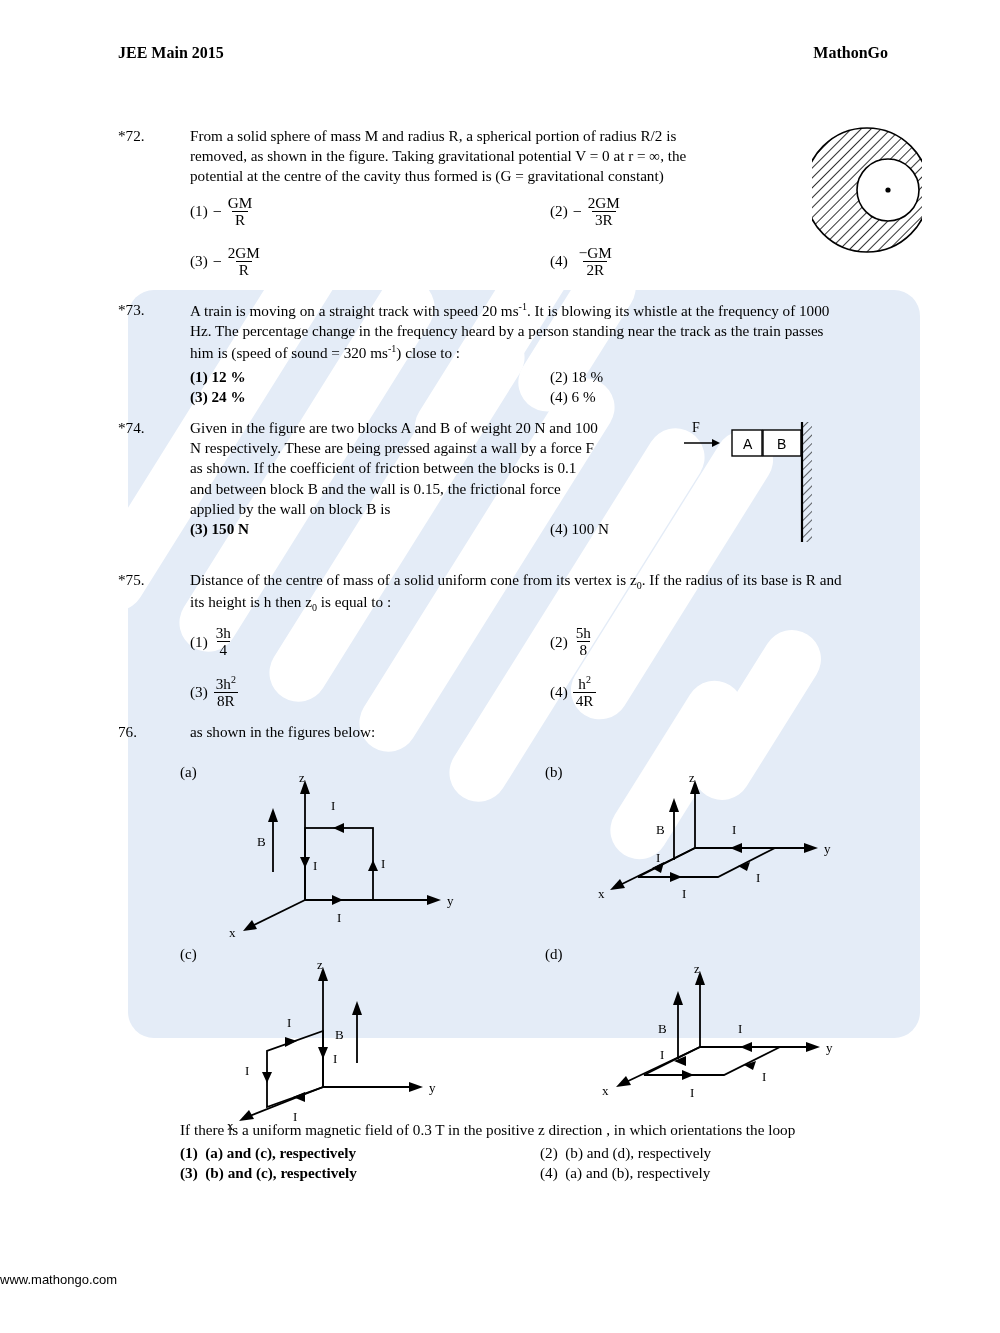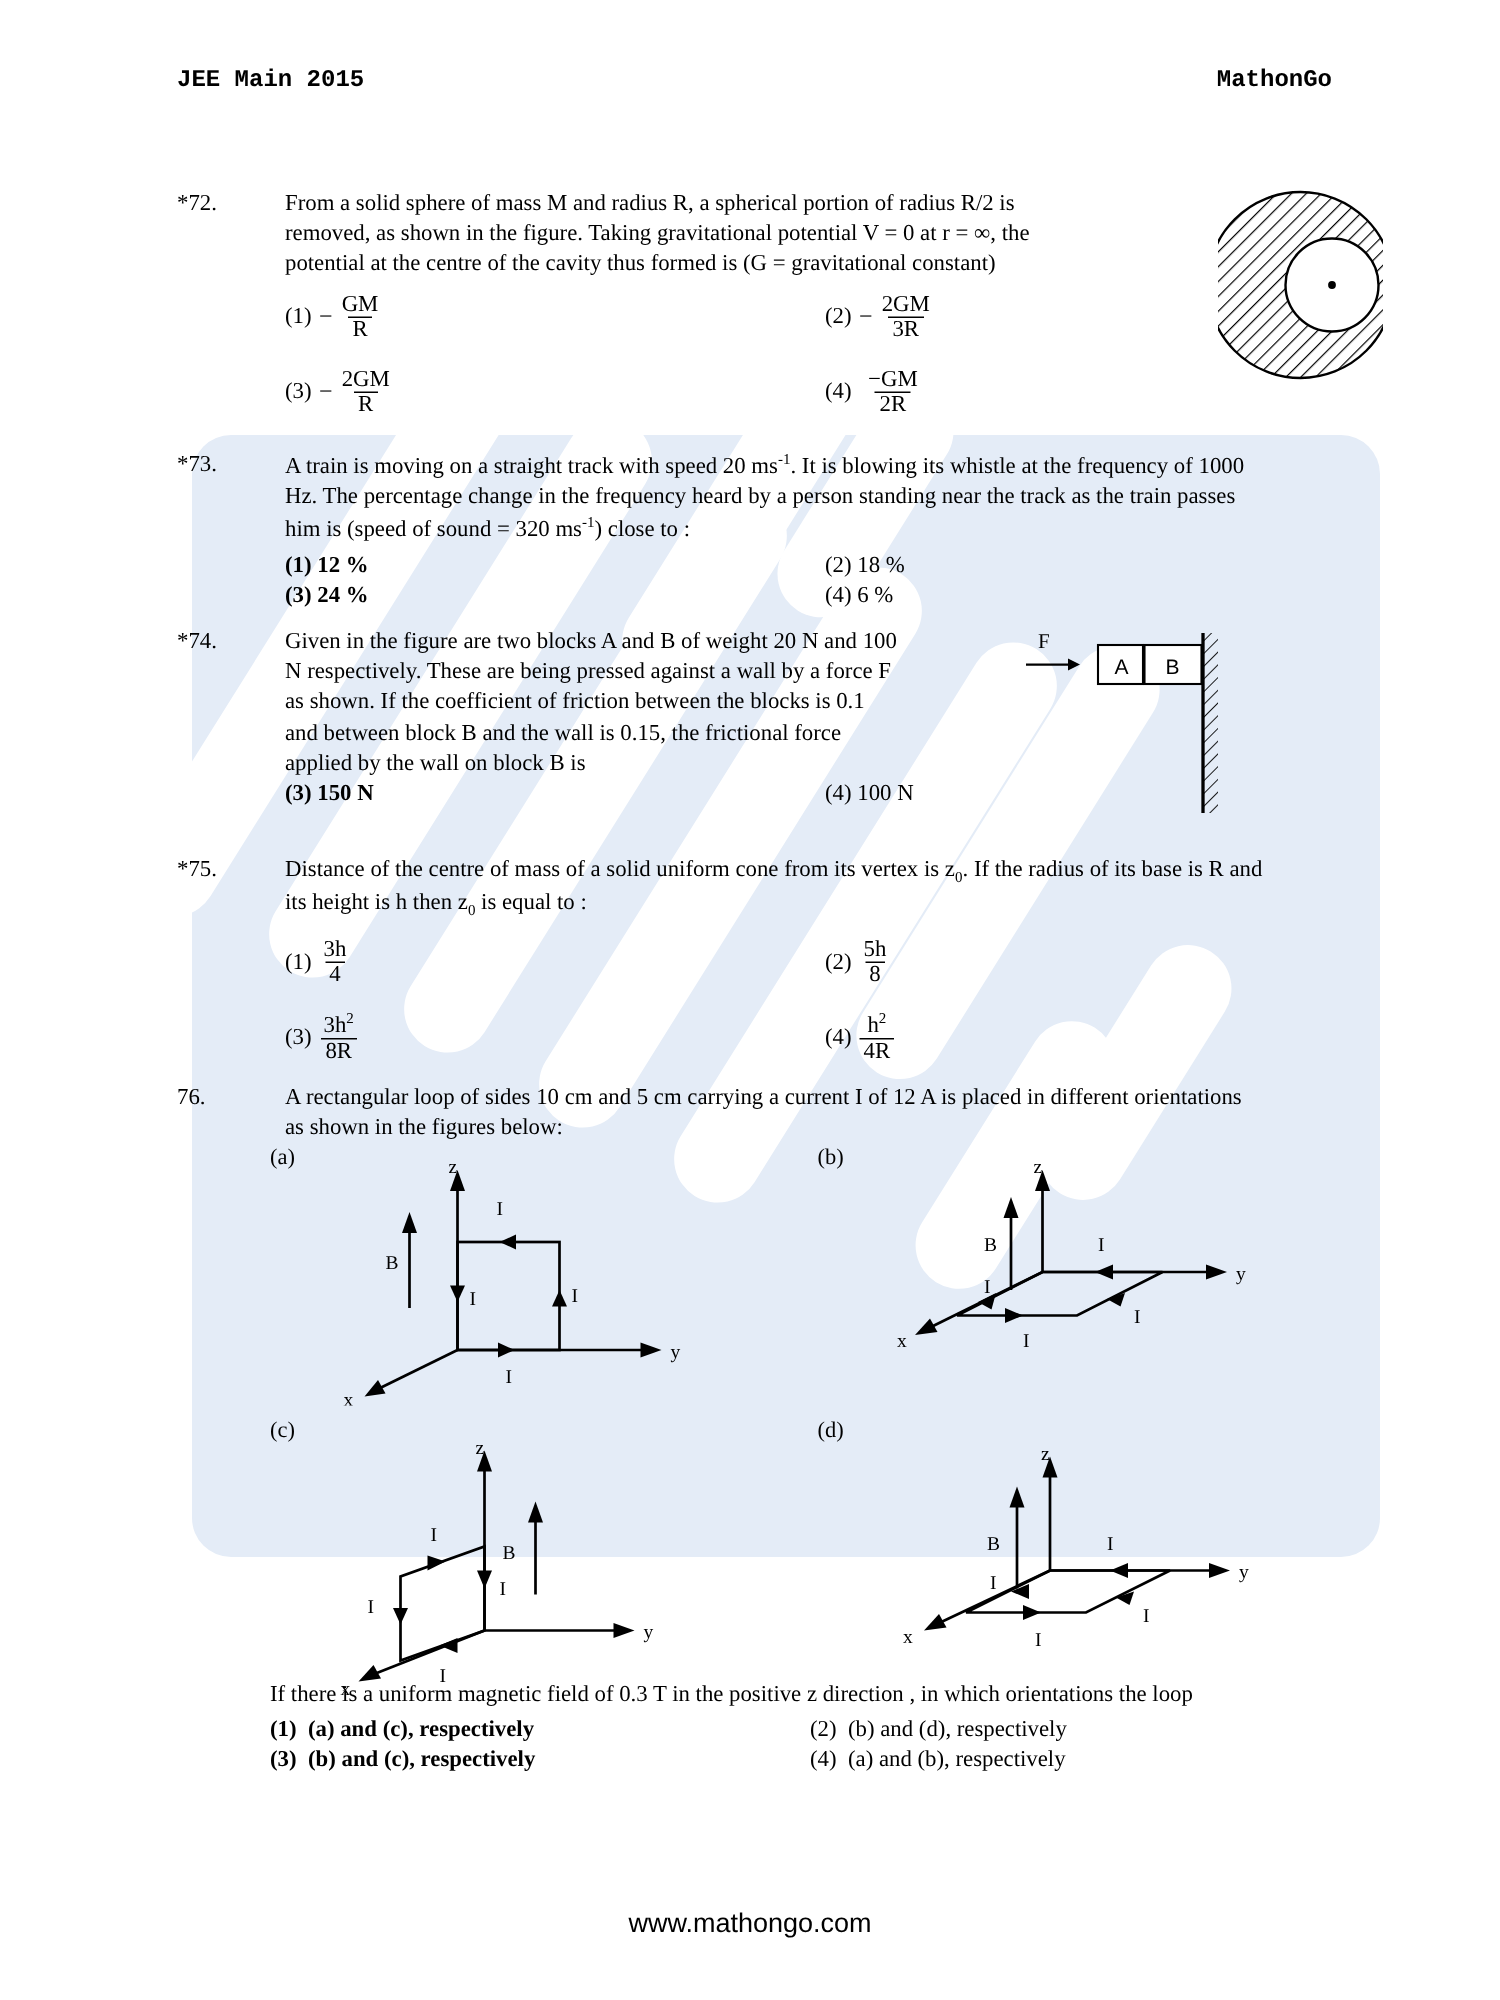--- a/index.html
+++ b/index.html
@@ -20,25 +20,25 @@
     overflow:hidden;
     z-index:0;
   }
   #watermark{position:absolute;left:0;top:0;width:792px;height:748px;opacity:1;}
   .wm-bar{
     position:absolute;background:#ffffff;border-radius:40px;
     transform-origin:center center;
   }
 
   
-  .hdr{position:absolute;top:44px;font-weight:bold;font-family:Liberation Mono, monospace;font-size:16px;}
+  .hdr{position:absolute;top:44px;font-weight:bold;font-family:Liberation Serif, serif;font-size:16px;}
   #hdr-left{left:118px;}
   #hdr-right{right:112px;}
-  #footer{position:absolute;left:0;right:0;top:1272px;text-align:center;
-          font-family:"Liberation Sans",sans-serif;font-size:18px;}
+  #footer{position:absolute;left:0;right:0;top:1272px;
+          font-family:"Liberation Sans",sans-serif;font-size:13px;}
 
   
   .q{position:absolute;z-index:2;font-size:15.2px;line-height:1.33;}
   .qnum{position:absolute;left:0;top:0;width:72px;text-align:left;}
   .qbody{position:absolute;left:72px;top:0;}
   .just{text-align:justify;}
   sup{font-size:.66em;vertical-align:super;}
   sub{font-size:.66em;vertical-align:sub;}
 
   
@@ -274,21 +274,20 @@
             <span class="den">4R</span>
           </span>
         </div>
       </div>
     </div>
   </div>
 
   <div class="q" style="left:118px;top:722px;width:810px;">
     <div class="qnum">76.</div>
     <div class="qbody" style="width:738px;">
-      <div class="just">A rectangular loop of sides 10 cm and 5 cm carrying a current I of 12 A is placed in different orientations</div>
       <div class="just">as shown in the figures below:</div>
     </div>
   </div>
 
   <div class="figlabel" id="lbl-a">(a)</div>
   <div class="figlabel" id="lbl-b">(b)</div>
   <div class="figlabel" id="lbl-c">(c)</div>
   <div class="figlabel" id="lbl-d">(d)</div>
 
   <svg class="fig-loop" id="fig-a" width="260" height="165" viewBox="0 0 260 165">

